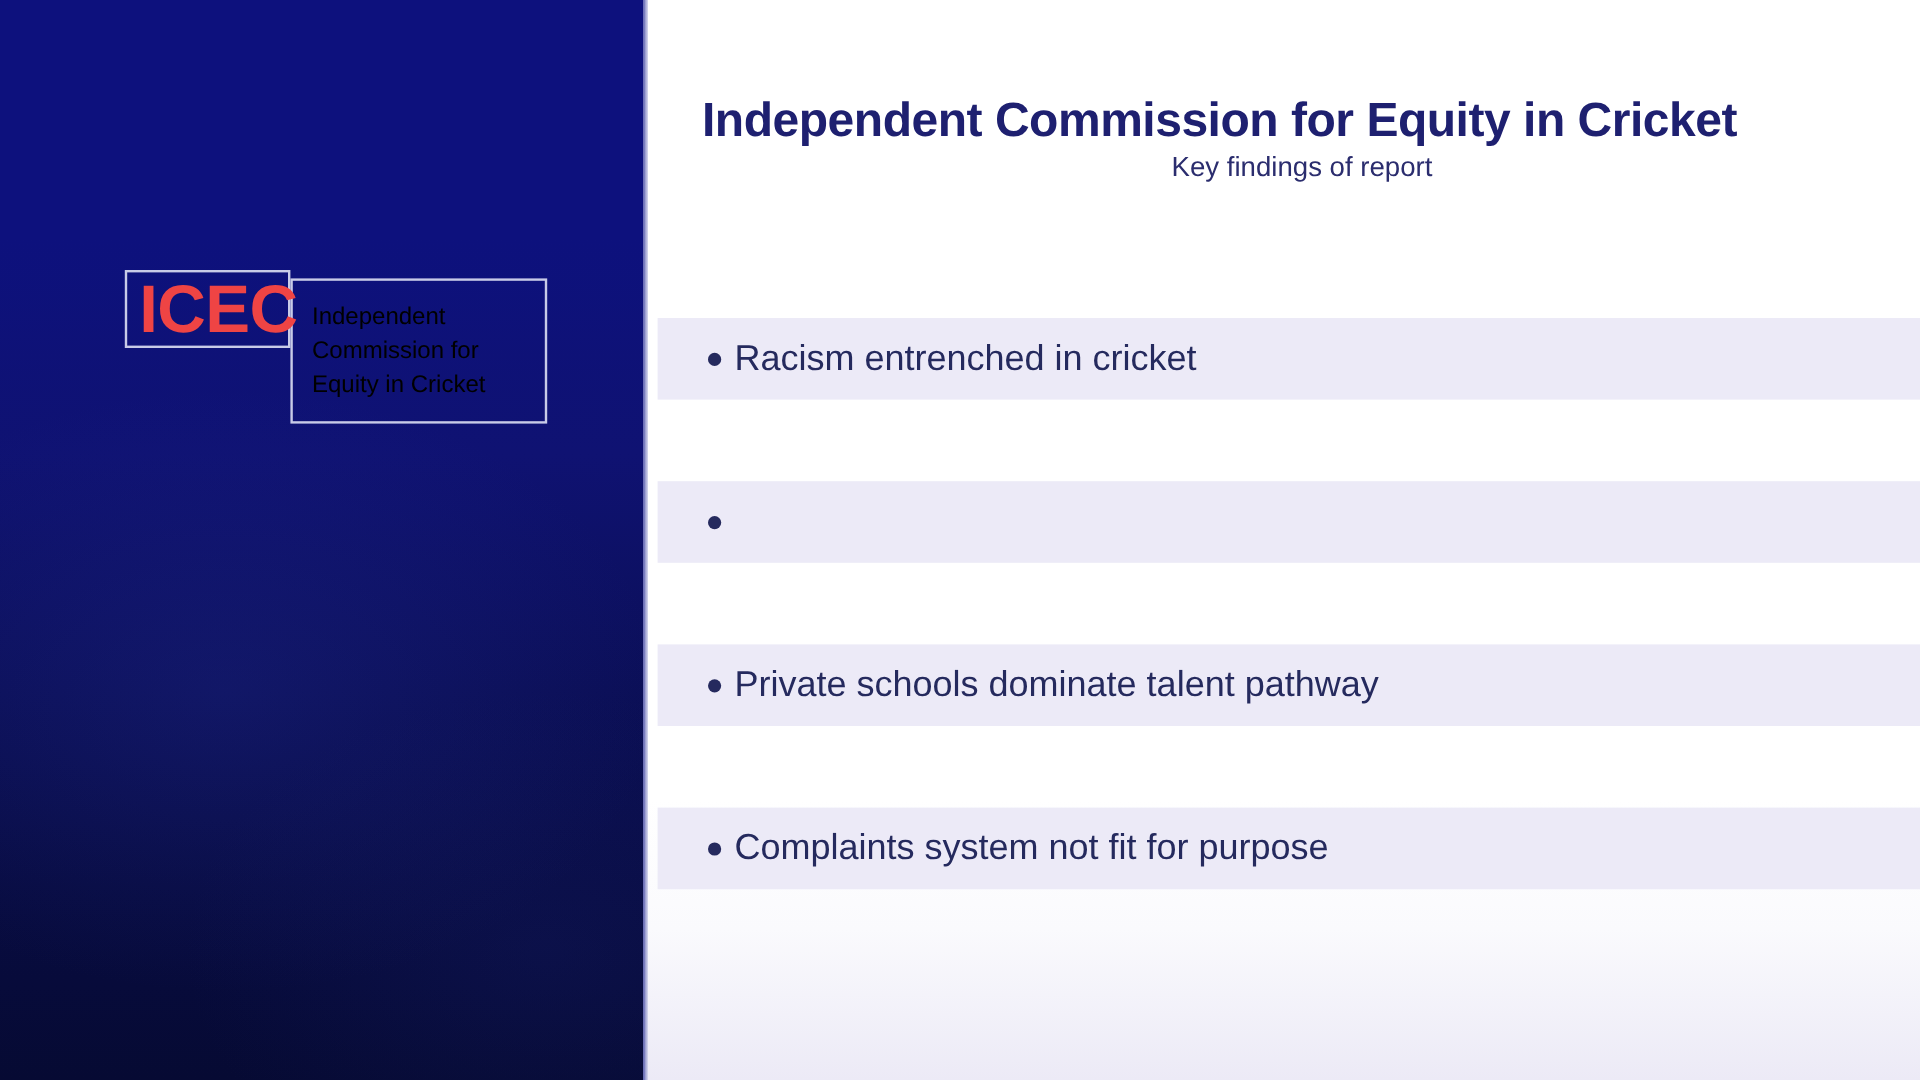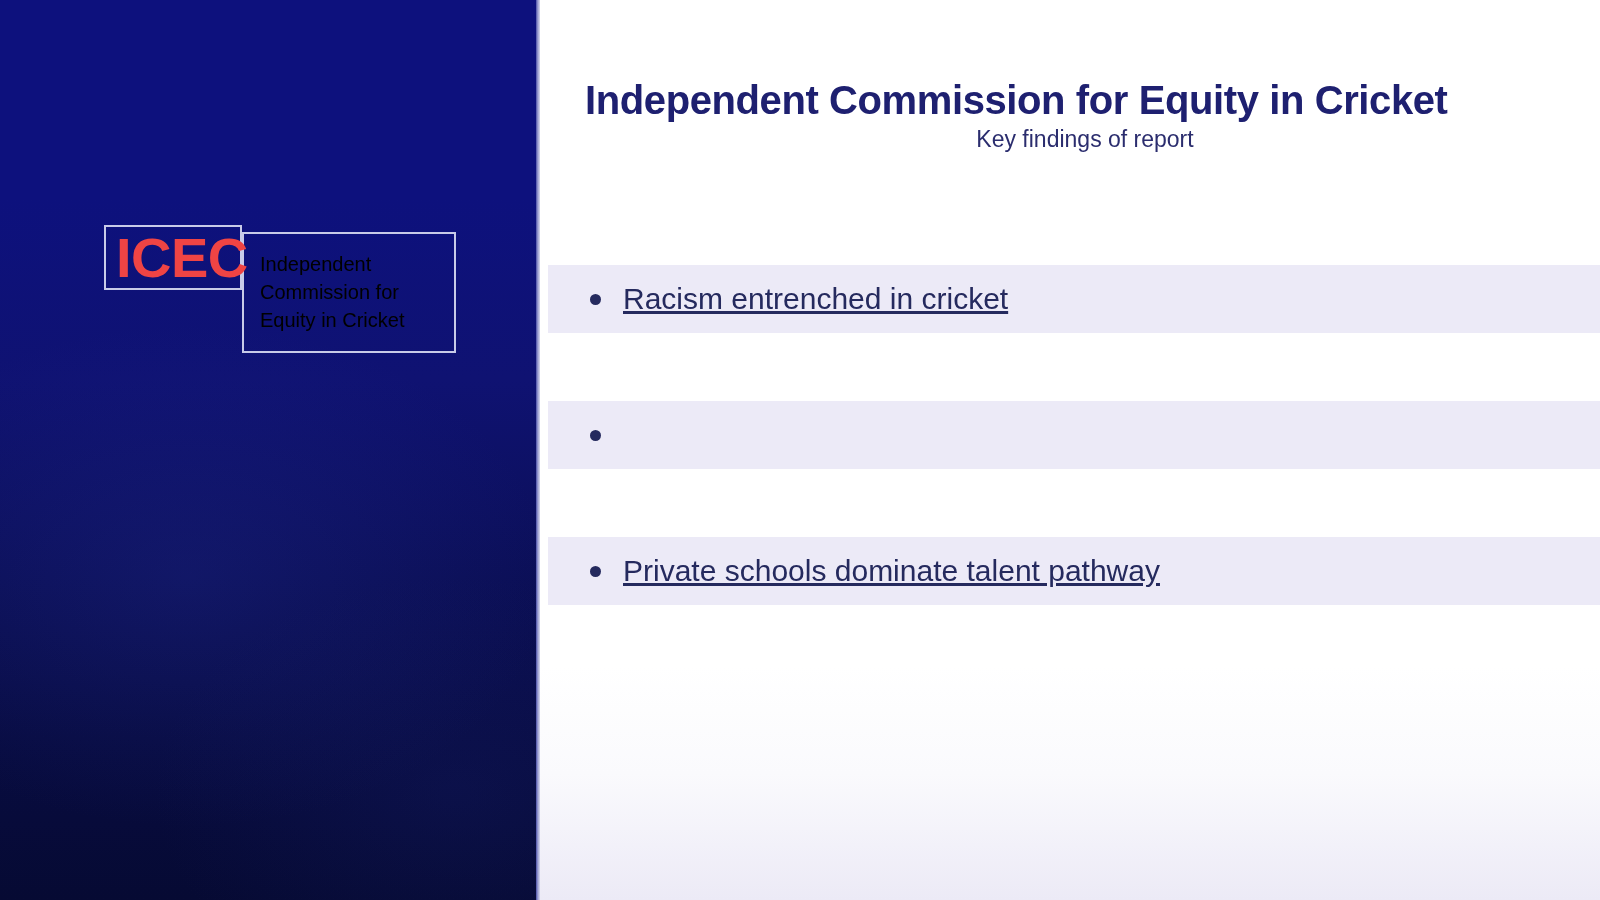--- a/index.html
+++ b/index.html
@@ -160,28 +160,27 @@
   }
   .bullet-dot {
     flex: 0 0 auto;
     width: 11px;
     height: 11px;
     border-radius: 50%;
     background: #252a5e;
     margin-left: 42px;
   }
   .bullet-text {
-    margin-left: 22px;
+    margin-left: 11px;
     color: #252a5e;
     font-size: 30px;
     font-weight: normal;
     line-height: 1.2;
     font-family: "Liberation Sans", sans-serif;
     white-space: nowrap;
-    text-decoration: underline;
   }
 </style>
 </head>
 <body>
 
 <div class="slide">
 
   <div class="left-panel">
     <div class="left-panel-sheen"></div>
   </div>
@@ -215,17 +214,21 @@
 
       <div class="bullet-row">
         <span class="bullet-dot"></span>
       </div>
 
       <div class="bullet-row">
         <span class="bullet-dot"></span>
         <span class="bullet-text">Private schools dominate talent pathway</span>
       </div>
 
+      <div class="bullet-row">
+        <span class="bullet-dot"></span>
+        <span class="bullet-text">Complaints system not fit for purpose</span>
+      </div>
 
     </div>
   </div>
 
 </div>
 
 </body></html>

